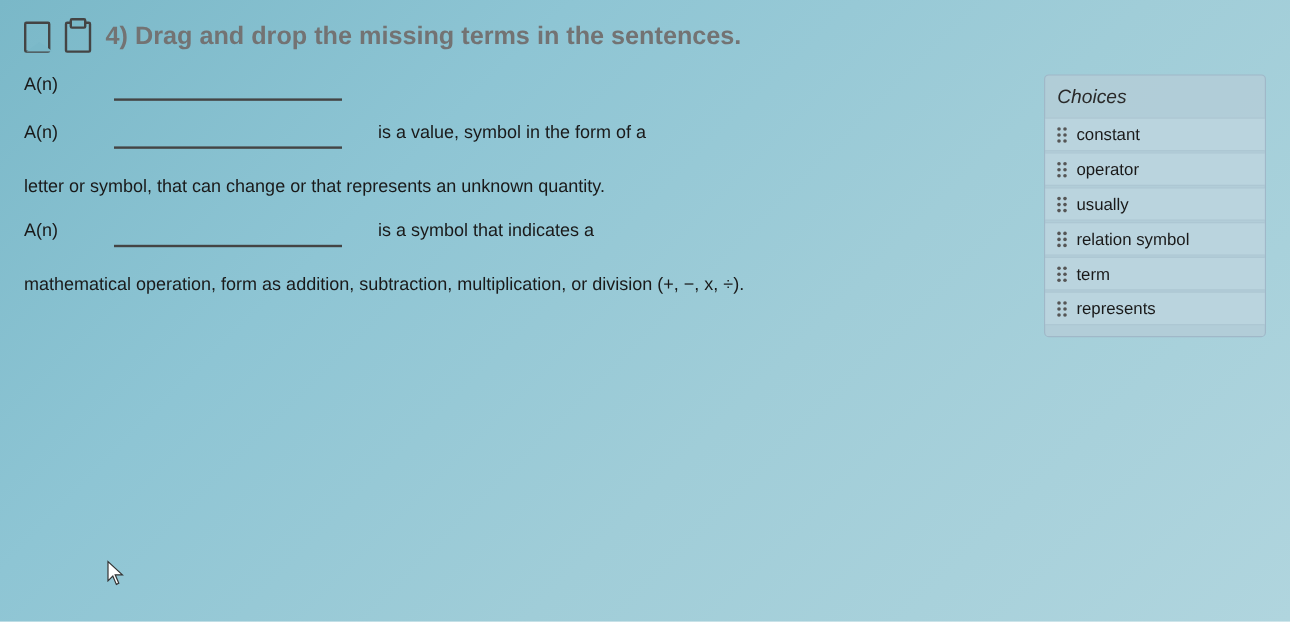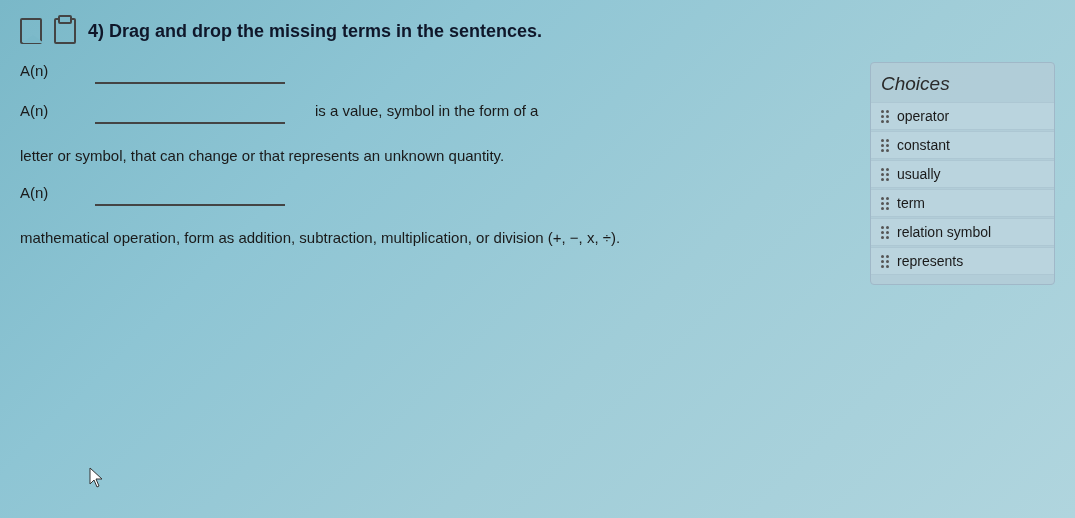--- a/index.html
+++ b/index.html
@@ -68,23 +68,23 @@
       left: 50%;
       transform: translateX(-50%);
       width: 10px;
       height: 5px;
       background: #7ab8c8;
       border: 2px solid #444;
       border-radius: 2px;
     }
 
     .question-title {
-      font-size: 18px;
+      font-size: 21px;
       font-weight: bold;
-      color: #0f172a;
+      color: #737373;
     }
 
     .main-content {
       display: flex;
       gap: 20px;
       flex: 1;
     }
 
     .questions-area {
       flex: 1;
@@ -137,21 +137,21 @@
       width: 185px;
       background: rgba(180, 205, 215, 0.85);
       border: 1px solid #a0b8c8;
       border-radius: 4px;
       padding: 8px 0 8px 0;
       flex-shrink: 0;
       align-self: flex-start;
     }
 
     .choices-header {
-      font-size: 19px;
+      font-size: 16px;
       font-style: italic;
       color: #2a2a2a;
       padding: 2px 10px 6px 10px;
     }
 
     .choice-item {
       display: flex;
       align-items: center;
       gap: 8px;
       padding: 5px 10px;
@@ -223,20 +223,21 @@
           <span class="drop-zone"></span>
           <span class="sentence-text">is a value, symbol in the form of a</span>
         </div>
         <div class="sentence-continuation">letter or symbol, that can change or that represents an unknown quantity.</div>
       </div>
 
       <div class="sentence-block">
         <div class="sentence-row">
           <span class="label-an">A(n)</span>
           <span class="drop-zone"></span>
+          <span class="sentence-text">is a symbol that indicates a</span>
         </div>
         <div class="sentence-continuation">mathematical operation, form as addition, subtraction, multiplication, or division (+, −, x, ÷).</div>
       </div>
 
     </div>
 
     <div class="choices-panel">
       <div class="choices-header">Choices</div>
 
       <div class="choice-item">
@@ -247,93 +248,93 @@
             </div>
           <div class="drag-handle-row">
               <div class="drag-dot"></div>
               <div class="drag-dot"></div>
             </div>
           <div class="drag-handle-row">
               <div class="drag-dot"></div>
               <div class="drag-dot"></div>
             </div>
         </div>
+        <span class="choice-label">constant</span>
+      </div>
+
+      <div class="choice-item">
+        <div class="drag-handle">
+          <div class="drag-handle-row">
+              <div class="drag-dot"></div>
+              <div class="drag-dot"></div>
+            </div>
+          <div class="drag-handle-row">
+              <div class="drag-dot"></div>
+              <div class="drag-dot"></div>
+            </div>
+          <div class="drag-handle-row">
+              <div class="drag-dot"></div>
+              <div class="drag-dot"></div>
+            </div>
+        </div>
         <span class="choice-label">operator</span>
       </div>
 
       <div class="choice-item">
         <div class="drag-handle">
           <div class="drag-handle-row">
               <div class="drag-dot"></div>
               <div class="drag-dot"></div>
             </div>
           <div class="drag-handle-row">
               <div class="drag-dot"></div>
               <div class="drag-dot"></div>
             </div>
           <div class="drag-handle-row">
               <div class="drag-dot"></div>
               <div class="drag-dot"></div>
             </div>
         </div>
-        <span class="choice-label">constant</span>
-      </div>
-
-      <div class="choice-item">
-        <div class="drag-handle">
-          <div class="drag-handle-row">
-              <div class="drag-dot"></div>
-              <div class="drag-dot"></div>
-            </div>
-          <div class="drag-handle-row">
-              <div class="drag-dot"></div>
-              <div class="drag-dot"></div>
-            </div>
-          <div class="drag-handle-row">
-              <div class="drag-dot"></div>
-              <div class="drag-dot"></div>
-            </div>
-        </div>
         <span class="choice-label">usually</span>
       </div>
 
       <div class="choice-item">
         <div class="drag-handle">
           <div class="drag-handle-row">
               <div class="drag-dot"></div>
               <div class="drag-dot"></div>
             </div>
           <div class="drag-handle-row">
               <div class="drag-dot"></div>
               <div class="drag-dot"></div>
             </div>
           <div class="drag-handle-row">
               <div class="drag-dot"></div>
               <div class="drag-dot"></div>
             </div>
         </div>
+        <span class="choice-label">relation symbol</span>
+      </div>
+
+      <div class="choice-item">
+        <div class="drag-handle">
+          <div class="drag-handle-row">
+              <div class="drag-dot"></div>
+              <div class="drag-dot"></div>
+            </div>
+          <div class="drag-handle-row">
+              <div class="drag-dot"></div>
+              <div class="drag-dot"></div>
+            </div>
+          <div class="drag-handle-row">
+              <div class="drag-dot"></div>
+              <div class="drag-dot"></div>
+            </div>
+        </div>
         <span class="choice-label">term</span>
-      </div>
-
-      <div class="choice-item">
-        <div class="drag-handle">
-          <div class="drag-handle-row">
-              <div class="drag-dot"></div>
-              <div class="drag-dot"></div>
-            </div>
-          <div class="drag-handle-row">
-              <div class="drag-dot"></div>
-              <div class="drag-dot"></div>
-            </div>
-          <div class="drag-handle-row">
-              <div class="drag-dot"></div>
-              <div class="drag-dot"></div>
-            </div>
-        </div>
-        <span class="choice-label">relation symbol</span>
       </div>
 
       <div class="choice-item">
         <div class="drag-handle">
           <div class="drag-handle-row">
               <div class="drag-dot"></div>
               <div class="drag-dot"></div>
             </div>
           <div class="drag-handle-row">
               <div class="drag-dot"></div>

